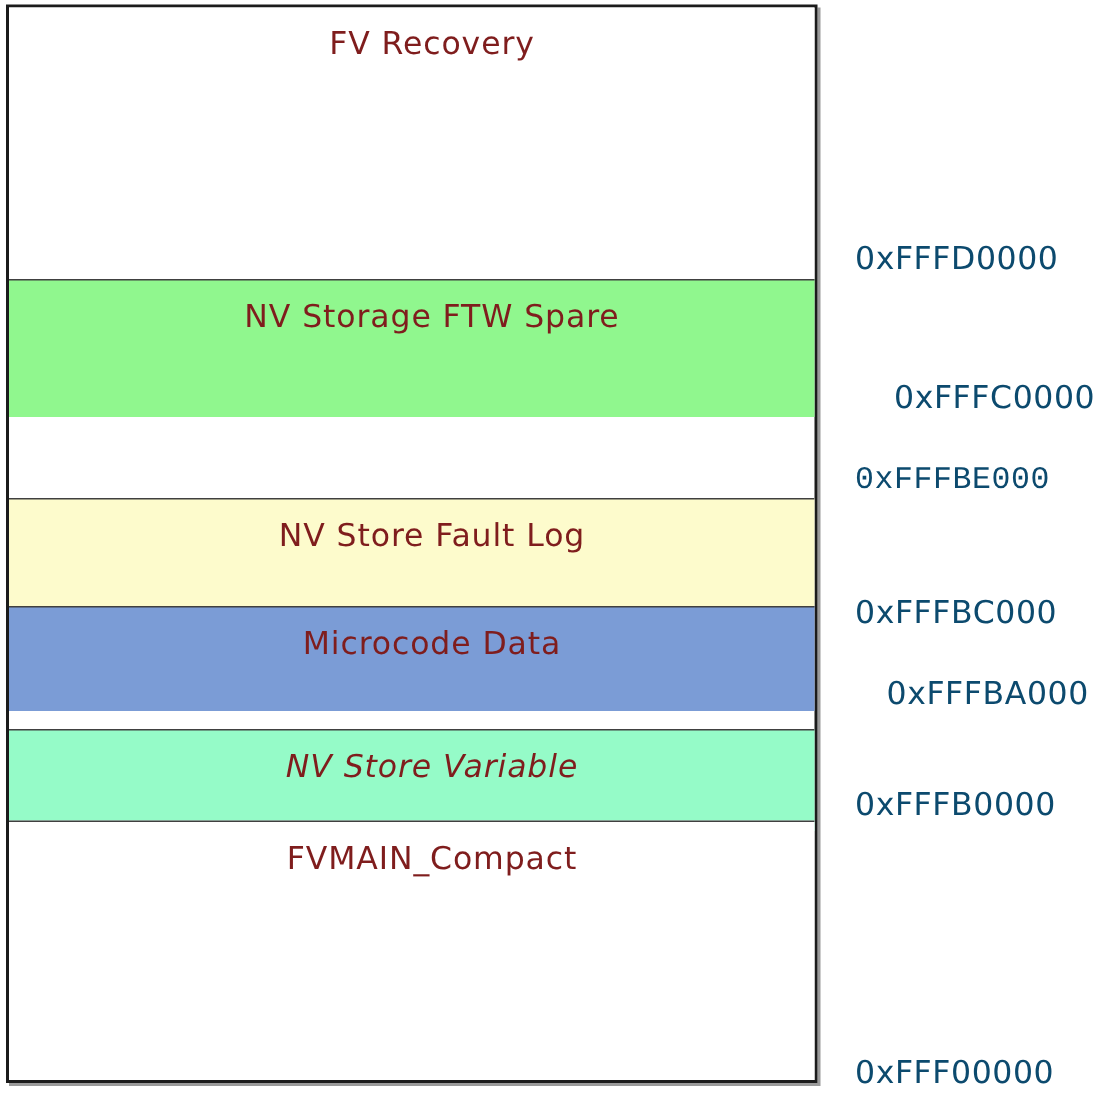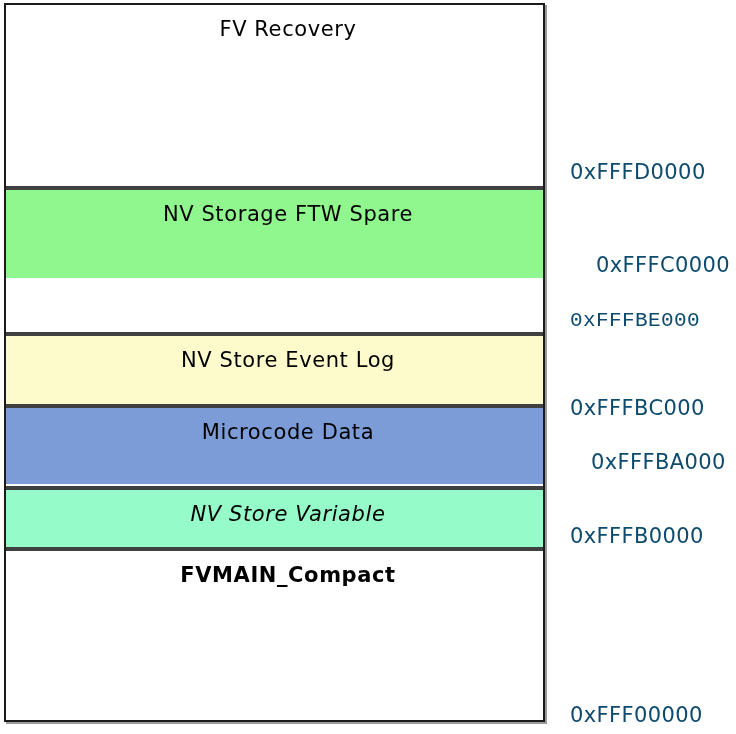--- a/index.html
+++ b/index.html
@@ -36,34 +36,34 @@
     box-shadow: 2px 2px 0 0 #9a9a9a;
   }
 
   .region {
     position: absolute;
     left: 0;
     width: 100%;
     box-sizing: border-box;
     display: flex;
     justify-content: center;
-    color: #000000;
+    color: #7f1d1d;
     font-size: 21px;
     letter-spacing: 0.6px;
     line-height: 1;
     padding-left: 27px;
   }
   .region .region-label {
     display: block;
     padding-top: 14px;
     white-space: nowrap;
   }
   
   .region.sep-top {
-    border-top: 4px solid #404040;
+    border-top: 1px solid #404040;
   }
 
   
   .addr {
     position: absolute;
     left: 570px;
     width: 160px;
     color: #0c4a6e;
     font-size: 21px;
     letter-spacing: 0.4px;
@@ -82,32 +82,32 @@
     <div class="region" style="background:#ffffff; top:0px; height:181px;">
       <span class="region-label">FV Recovery</span>
     </div>
 
     <div class="region sep-top" style="background:#90f78e; top:181px; height:92px;">
       <span class="region-label">NV Storage FTW Spare</span>
     </div>
 
 
     <div class="region sep-top" style="background:#fdfbcc; top:327px; height:72px;">
-      <span class="region-label">NV Store Event Log</span>
+      <span class="region-label">NV Store Fault Log</span>
     </div>
 
-    <div class="region sep-top" style="background:#7b9cd6; top:399px; height:80px;">
+    <div class="region sep-top" style="background:#7b9cd6; top:399px; height:70px;">
       <span class="region-label">Microcode Data</span>
     </div>
 
     <div class="region sep-top" style="background:#95fbc8; top:481px; height:68px;font-style:italic;">
       <span class="region-label">NV Store Variable</span>
     </div>
 
-    <div class="region sep-top" style="background:#ffffff; top:542px; height:173px;font-weight:bold;">
+    <div class="region sep-top" style="background:#ffffff; top:542px; height:173px;">
       <span class="region-label">FVMAIN_Compact</span>
     </div>
 
   </div>
 
   <div class="addr" style="top:162px;">0xFFFD0000</div>
   <div class="addr" style="top:255px;margin-left:26px;">0xFFFC0000</div>
   <div class="addr" style="top:310px;font-family:Liberation Mono, monospace;">0xFFFBE000</div>
   <div class="addr" style="top:398px;">0xFFFBC000</div>
   <div class="addr" style="top:452px;margin-left:21px;">0xFFFBA000</div>

